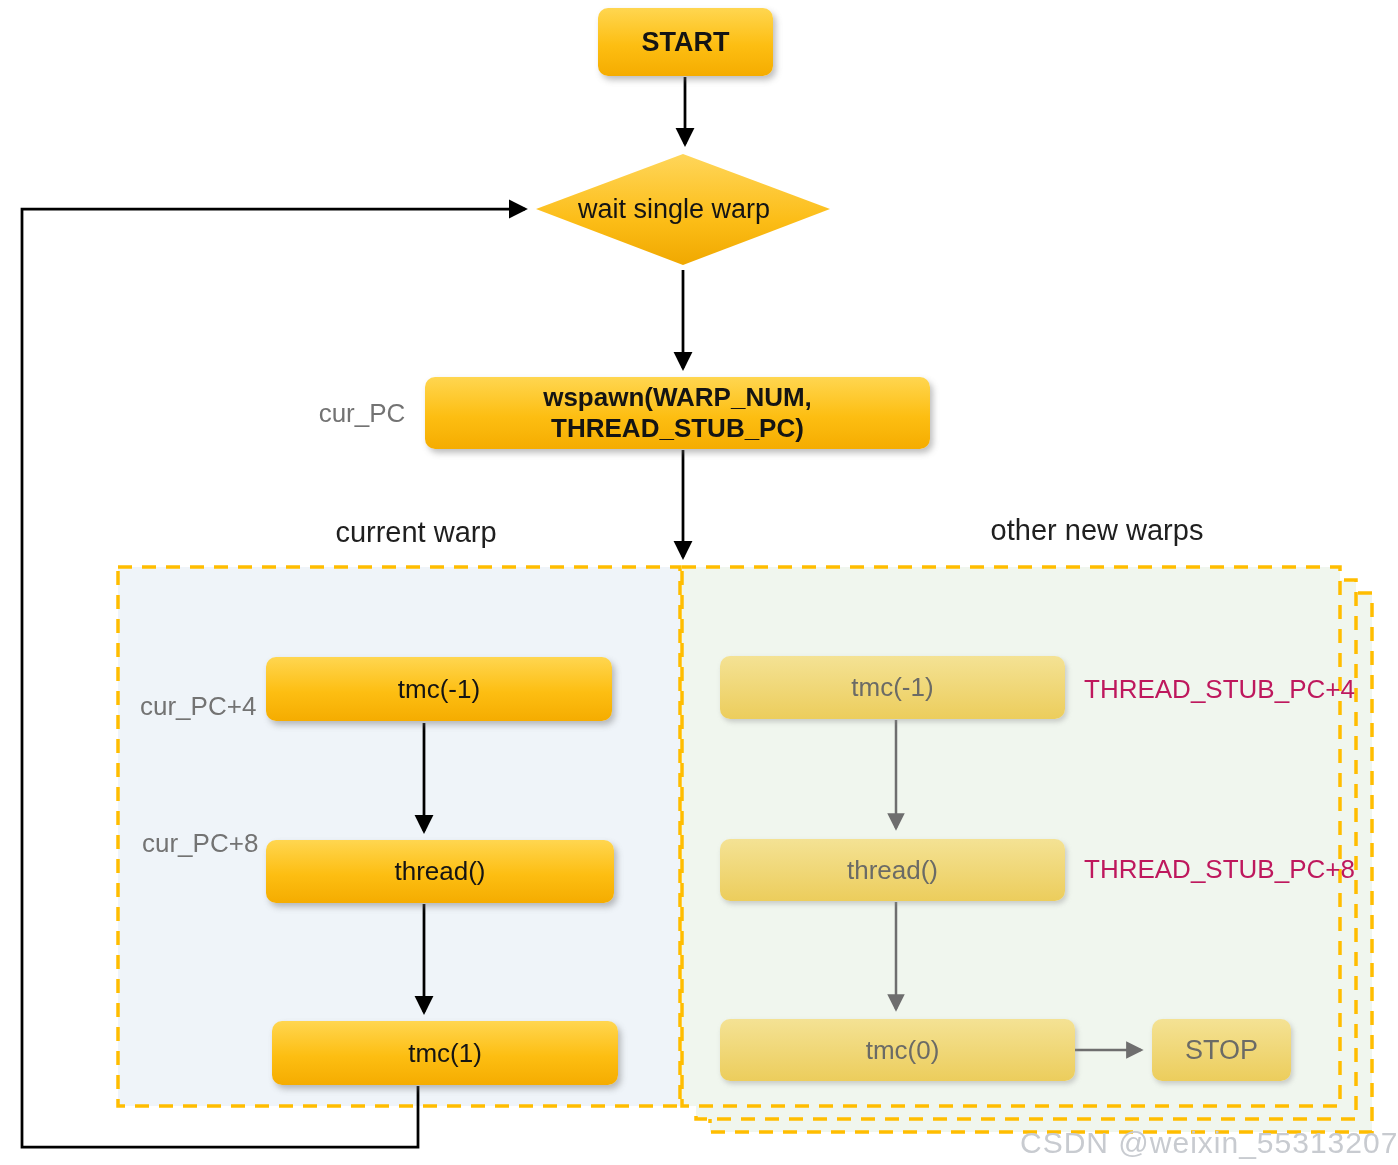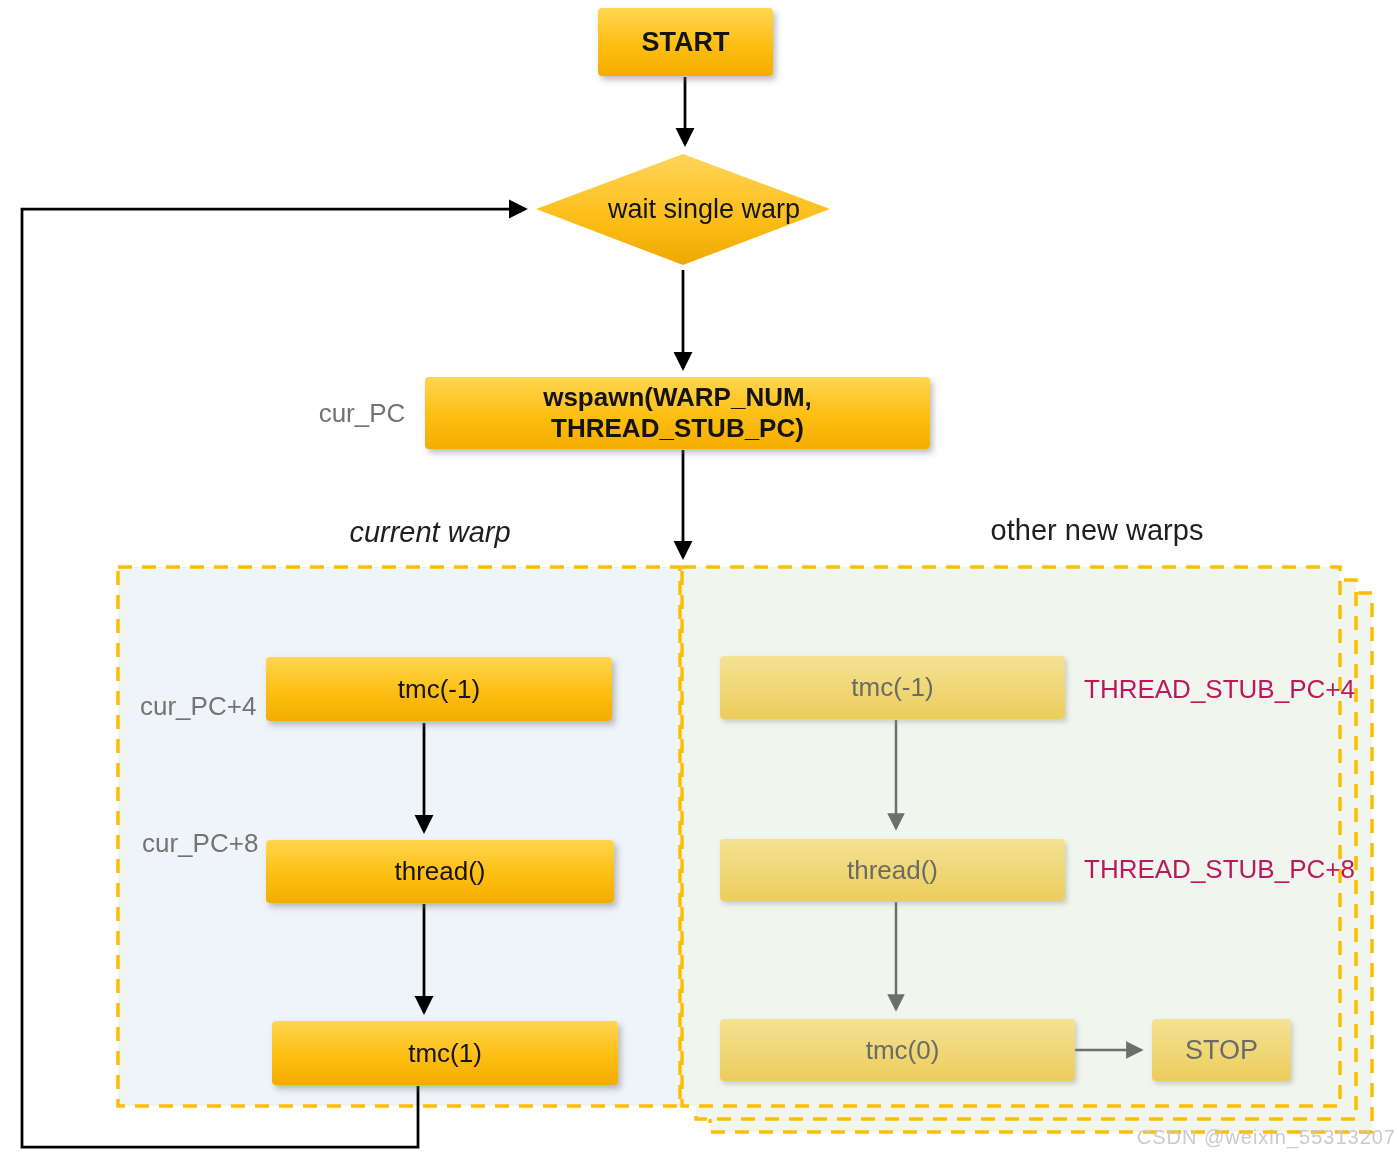--- a/index.html
+++ b/index.html
@@ -3,21 +3,21 @@
 <meta charset="utf-8">
 <style>
   html,body{margin:0;padding:0;}
   body{
     width:1398px;height:1165px;position:relative;background:#ffffff;
     font-family:"Liberation Sans", sans-serif;overflow:hidden;
   }
   #connector-layer{position:absolute;left:0;top:0;z-index:1;}
   .node{
     position:absolute;z-index:2;display:flex;align-items:center;justify-content:center;
-    border-radius:4px;text-align:center;
+    border-radius:10px;text-align:center;
   }
   .bright{
     background:linear-gradient(180deg,#FFD650 0%,#FDBE12 55%,#F5AC00 100%);
     box-shadow:3px 4px 6px rgba(110,110,110,0.45);
     color:#141414;font-size:26px;
   }
   .muted{
     background:linear-gradient(180deg,#F4E294 0%,#EFD податков 100%);
     background:linear-gradient(180deg,#F4E294 0%,#ECCD5C 100%);
     box-shadow:2px 3px 5px rgba(140,140,140,0.40);
@@ -29,21 +29,21 @@
     font-size:26px;color:#737373;white-space:nowrap;
   }
   .label.gray{color:#be185d;}
   .section-title{
     position:absolute;z-index:2;font-size:29px;color:#1f1f1f;text-align:center;white-space:nowrap;
   }
   .diamond-text{
     position:absolute;z-index:2;font-size:27px;color:#141414;text-align:center;white-space:nowrap;
   }
   .watermark{
-    position:absolute;z-index:3;font-size:20px;color:#C8CBD0;text-align:right;white-space:nowrap;
+    position:absolute;z-index:3;font-size:30px;color:#C8CBD0;text-align:left;white-space:nowrap;
     letter-spacing:1px;
   }
 </style>
 </head>
 <body>
 
 <svg id="connector-layer" width="1398" height="1165" viewBox="0 0 1398 1165">
   <defs>
     <linearGradient id="diamondGrad" x1="0" y1="0" x2="0" y2="1">
       <stop offset="0%" stop-color="#FFD65A"></stop>
@@ -73,27 +73,27 @@
   <line x1="424" y1="904" x2="424" y2="1012" stroke="#000" stroke-width="2.75" marker-end="url(#ah-black)"></line>
   <path d="M418 1086 L418 1147 L22 1147 L22 209 L525 209" fill="none" stroke="#000" stroke-width="2.75" stroke-linejoin="miter" marker-end="url(#ah-black)"></path>
 
   <line x1="896" y1="720" x2="896" y2="828" stroke="#6E6E6E" stroke-width="2.5" marker-end="url(#ah-gray)"></line>
   <line x1="896" y1="902" x2="896" y2="1009" stroke="#6E6E6E" stroke-width="2.5" marker-end="url(#ah-gray)"></line>
   <line x1="1068" y1="1050" x2="1141" y2="1050" stroke="#6E6E6E" stroke-width="2.5" marker-end="url(#ah-gray)"></line>
 </svg>
 
 <div class="node bright bold-text" style="left:598px;top:8px;width:175px;height:68px;font-size:27px;">START</div>
 
-<div class="diamond-text" style="left:574px;top:194px;width:260px;">wait single warp</div>
+<div class="diamond-text" style="left:544px;top:194px;width:260px;">wait single warp</div>
 
 <div class="label" style="left:320px;top:396px;width:84px;height:34px;justify-content:center;">cur_PC</div>
 
 <div class="node bright bold-text" style="left:425px;top:377px;width:505px;height:72px;">wspawn(WARP_NUM, THREAD_STUB_PC)</div>
 
-<div class="section-title" style="left:270px;top:516px;width:320px;font-style:italic;">current warp</div>
+<div class="section-title" style="left:256px;top:516px;width:320px;">current warp</div>
 <div class="section-title" style="left:930px;top:514px;width:334px;">other new warps</div>
 
 <div class="label" style="left:140px;top:677px;width:120px;height:32px;margin-top:13px;">cur_PC+4</div>
 <div class="node bright" style="left:266px;top:657px;width:346px;height:64px;">tmc(-1)</div>
 
 <div class="label" style="left:142px;top:827px;width:120px;height:32px;">cur_PC+8</div>
 <div class="node bright" style="left:266px;top:840px;width:348px;height:63px;">thread()</div>
 
 <div class="node bright" style="left:272px;top:1021px;width:346px;height:64px;text-align:center;">tmc(1)</div>
 

